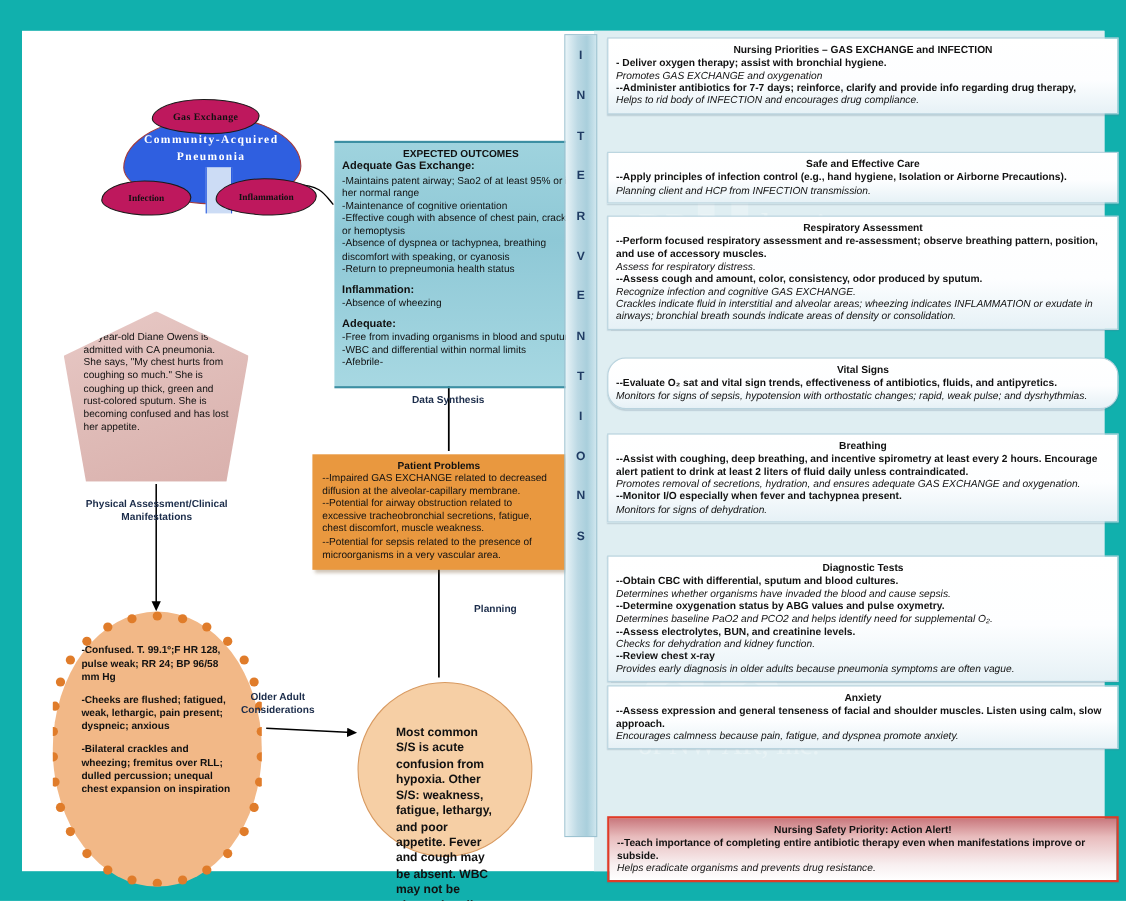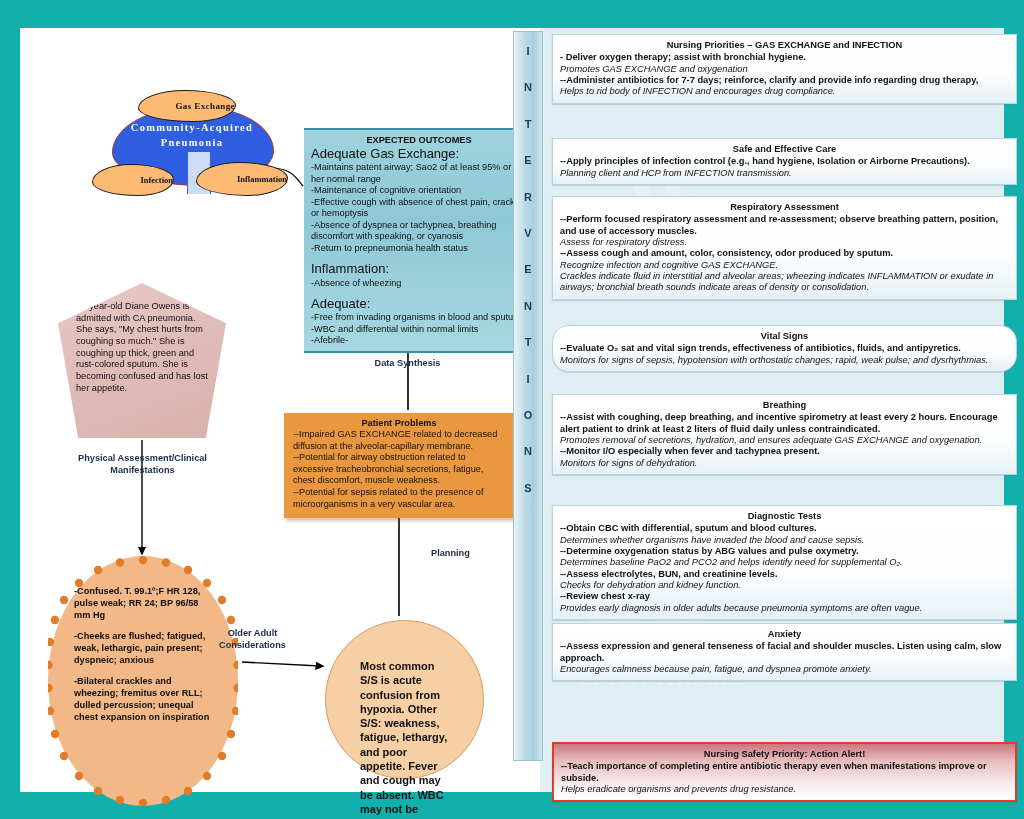--- a/index.html
+++ b/index.html
@@ -65,37 +65,37 @@
     position:absolute;left:20px;top:30px;width:160px;
     text-align:center;color:#fff;font-weight:bold;font-size:10.5px;
     letter-spacing:1.3px;line-height:1.45;
     font-family:"Liberation Serif",serif;
   }
   .pale-slit{
     position:absolute;left:95px;top:62px;width:22px;height:42px;
     background:#ccdcf5;border-left:1.4px solid #2f5fe0;border-right:1.4px solid #2f5fe0;
   }
   .puff{
-    position:absolute;background:#fdba74;border:1.5px solid #1b1b1b;
+    position:absolute;background:#be185d;border:1.5px solid #1b1b1b;
     border-radius:48% 52% 44% 56%/56% 48% 52% 44%;
-    display:flex;align-items:center;justify-content:flex-end;
+    display:flex;align-items:center;justify-content:center;
     font-family:"Liberation Serif",serif;font-weight:bold;color:#111;
   }
   .puff.p1{left:46px;top:0px;width:96px;height:30px;font-size:9px;letter-spacing:.4px;}
   .puff.p2{left:0px;top:74px;width:80px;height:30px;font-size:8.5px;}
   .puff.p3{left:104px;top:72px;width:90px;height:32px;font-size:8.5px;}
   
   .outcomes{
     position:absolute;left:284px;top:100px;width:230px;height:225px;
     background:linear-gradient(180deg,#9fd3de 0%,#8ec8d6 40%,#a7d8e2 100%);
     border-top:2px solid #3c8fa3;border-bottom:2px solid #3c8fa3;
     box-sizing:border-box;padding:5px 7px;
   }
   .outcomes .oh{font-size:9.2px;font-weight:bold;text-align:center;color:#111;margin-bottom:1px;}
-  .outcomes .sub{font-size:13px;font-weight:normal;color:#111;line-height:1.25;}
+  .outcomes .sub{font-size:10px;font-weight:bold;color:#111;line-height:1.25;}
   .outcomes .li{font-size:9.2px;color:#111;line-height:1.25;}
   .outcomes .gap{height:7px;}
   
   .story{
     position:absolute;left:38px;top:255px;width:168px;height:155px;
     background:linear-gradient(160deg,#e8c9c6 0%,#e0bdb9 45%,#d9b0ac 100%);
     clip-path:polygon(50% 0%,100% 26%,88% 100%,12% 100%,0% 26%);
     box-sizing:border-box;padding:18px 16px 8px 18px;
   }
   .story p{margin:0;font-size:9.2px;color:#111;line-height:1.27;}

